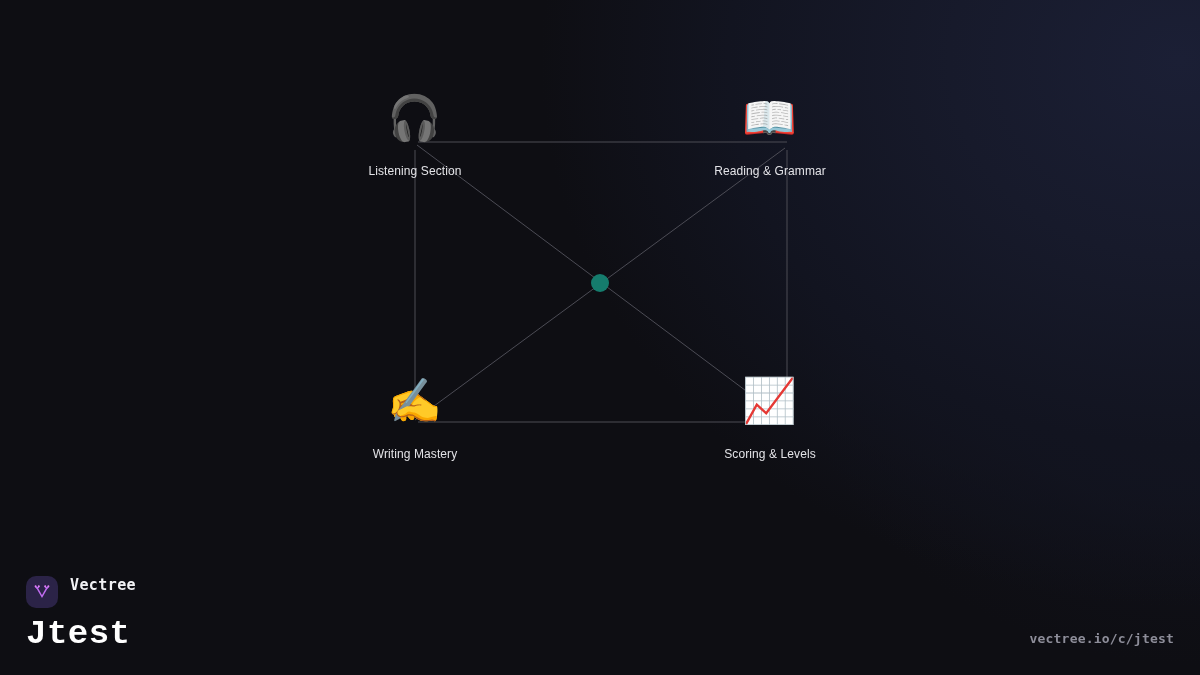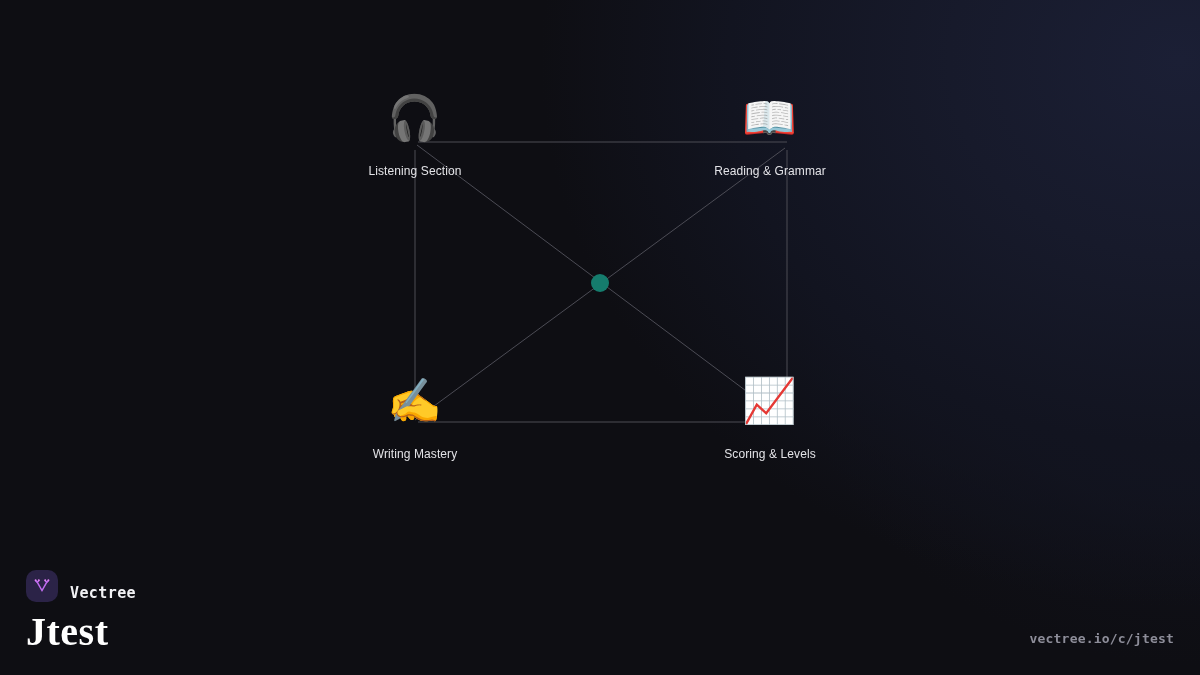--- a/index.html
+++ b/index.html
@@ -50,35 +50,35 @@
   }
 
   
   #footer {
     position:absolute; left:0; bottom:0;
     width:1200px; height:110px;
     padding:0 26px 22px 26px;
     display:flex; align-items:flex-end; justify-content:space-between;
   }
   #brand-block { display:flex; flex-direction:column; gap:9px; }
-  #brand-row { display:flex; align-items:flex-end; gap:12px; }
+  #brand-row { display:flex; align-items:flex-start; gap:12px; }
   #brand-logo {
     width:32px; height:32px; border-radius:10px;
     background:#2b2347;
     display:flex; align-items:center; justify-content:center;
     flex:none;
   }
   #brand-name {
     font-family:"DejaVu Sans Mono", monospace;
     font-size:15px; font-weight:700;
     color:#f2f2f5; letter-spacing:.4px;
   }
   #page-title {
-    font-family:Liberation Serif, serif;
-    font-size:40px; font-weight:700;
+    font-family:Liberation Mono, monospace;
+    font-size:34px; font-weight:700;
     color:#ffffff; letter-spacing:.5px;
     line-height:1.05;
   }
   #footer-url {
     font-family:"DejaVu Sans Mono", monospace;
     font-size:13px;
     color:#8d8d99;
     letter-spacing:.2px;
     padding-bottom:7px;
     font-weight:bold;

